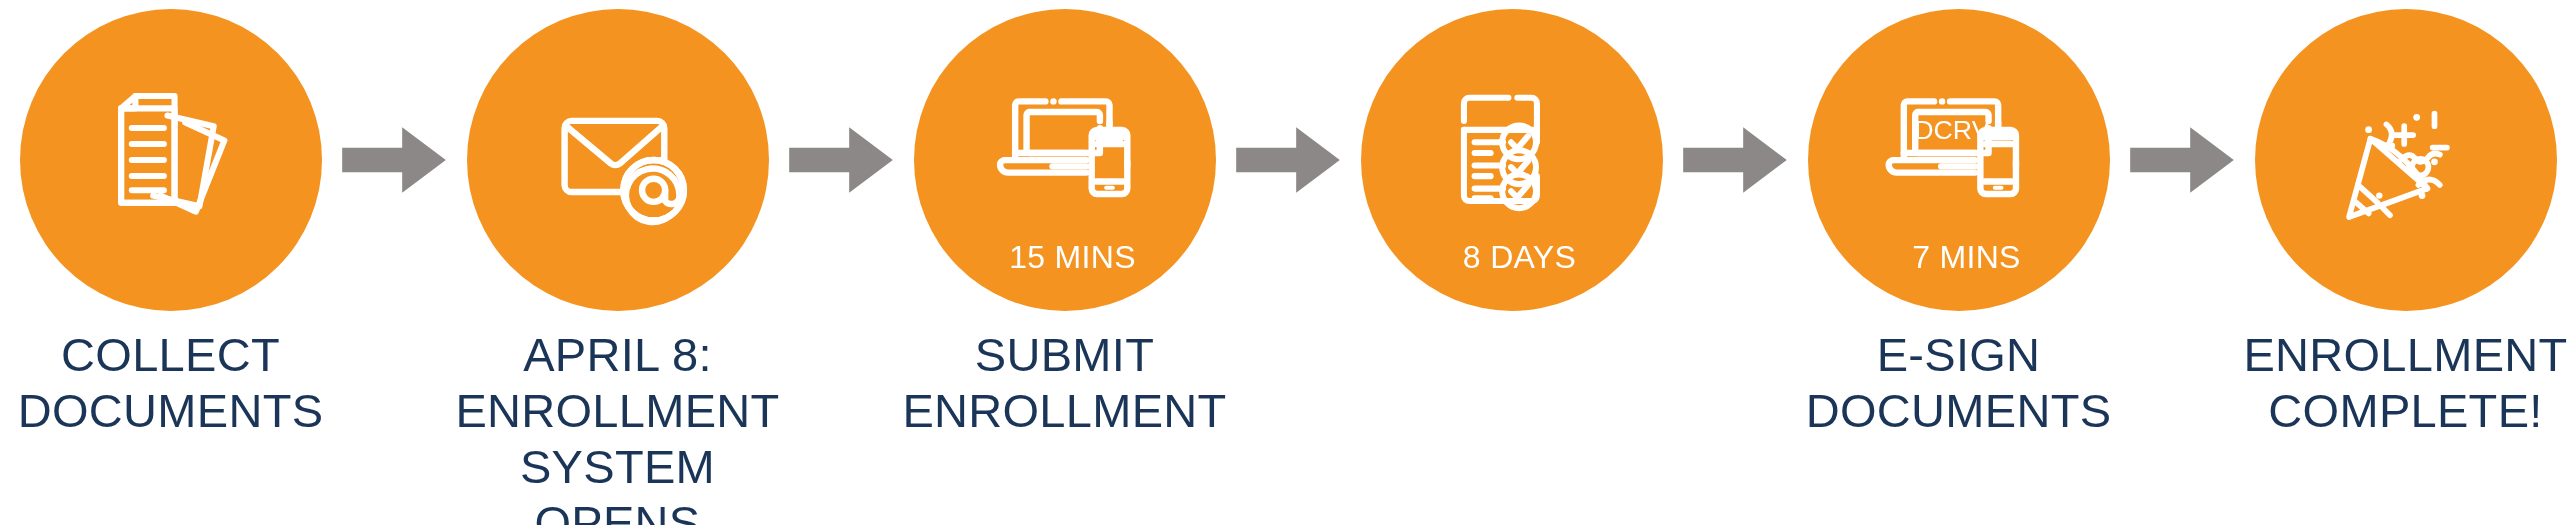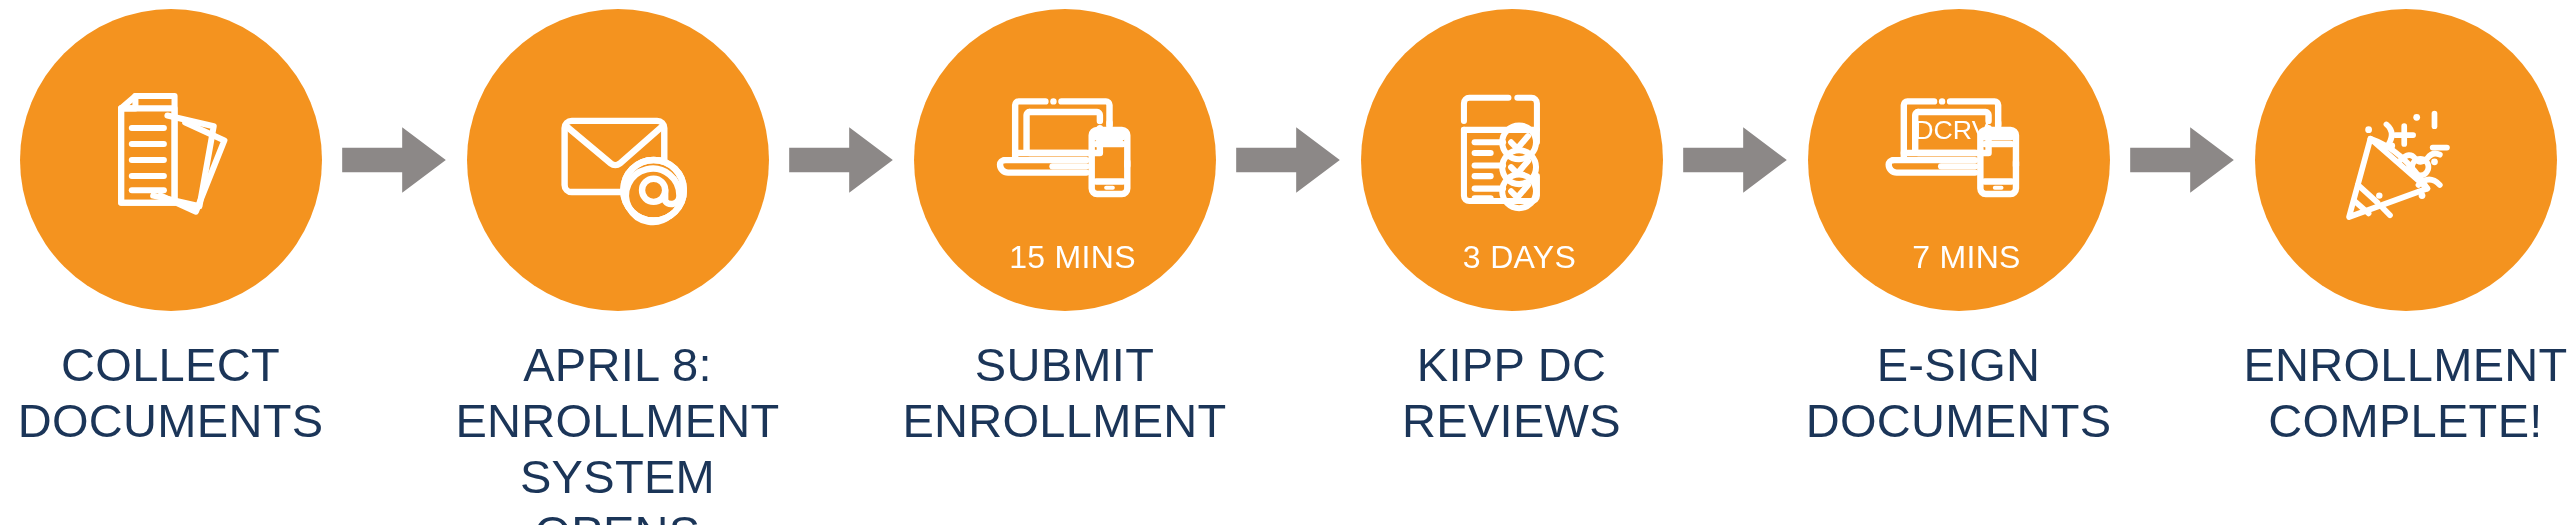--- a/index.html
+++ b/index.html
@@ -70,21 +70,21 @@
     bottom: 38px;
     text-align: center;
     color: #ffffff;
     font-size: 32px;
     letter-spacing: 0.3px;
     line-height: 1;
     white-space: nowrap;
   }
 
   .label {
-    margin-top: 26px;
+    margin-top: 16px;
     text-align: center;
     color: var(--label-color, #1B3558);
     font-size: 47px;
     line-height: 56px;
     letter-spacing: 0.3px;
     white-space: pre-line;
   }
 
   .arrow {
     flex: 0 0 auto;
@@ -205,24 +205,22 @@
           <line x1="29" y1="70" x2="45" y2="70"></line>
           <line x1="29" y1="75.5" x2="38" y2="75.5"></line>
           <circle cx="54" cy="44" r="9.5"></circle>
           <path d="M49.5 44 L53 47.5 L59 40.5"></path>
           <circle cx="54" cy="58" r="9.5"></circle>
           <path d="M49.5 58 L53 61.5 L59 54.5"></path>
           <circle cx="54" cy="71.5" r="9.5"></circle>
           <path d="M49.5 71.5 L53 75 L59 68"></path>
         </svg>
       </div>
-      <div class="duration">3 DAYS</div>
-    </div>
-    <div class="label">KIPP DC
-REVIEWS</div>
+      <div class="duration">8 DAYS</div>
+    </div>
   </div>
 
   <div class="arrow">
     <svg viewBox="0 0 152 132">
       <polygon points="0,48 88,48 88,18 152,66 88,114 88,84 0,84" fill="#8C8887"></polygon>
     </svg>
   </div>
 
   <div class="step">
     <div class="circle has-duration">

